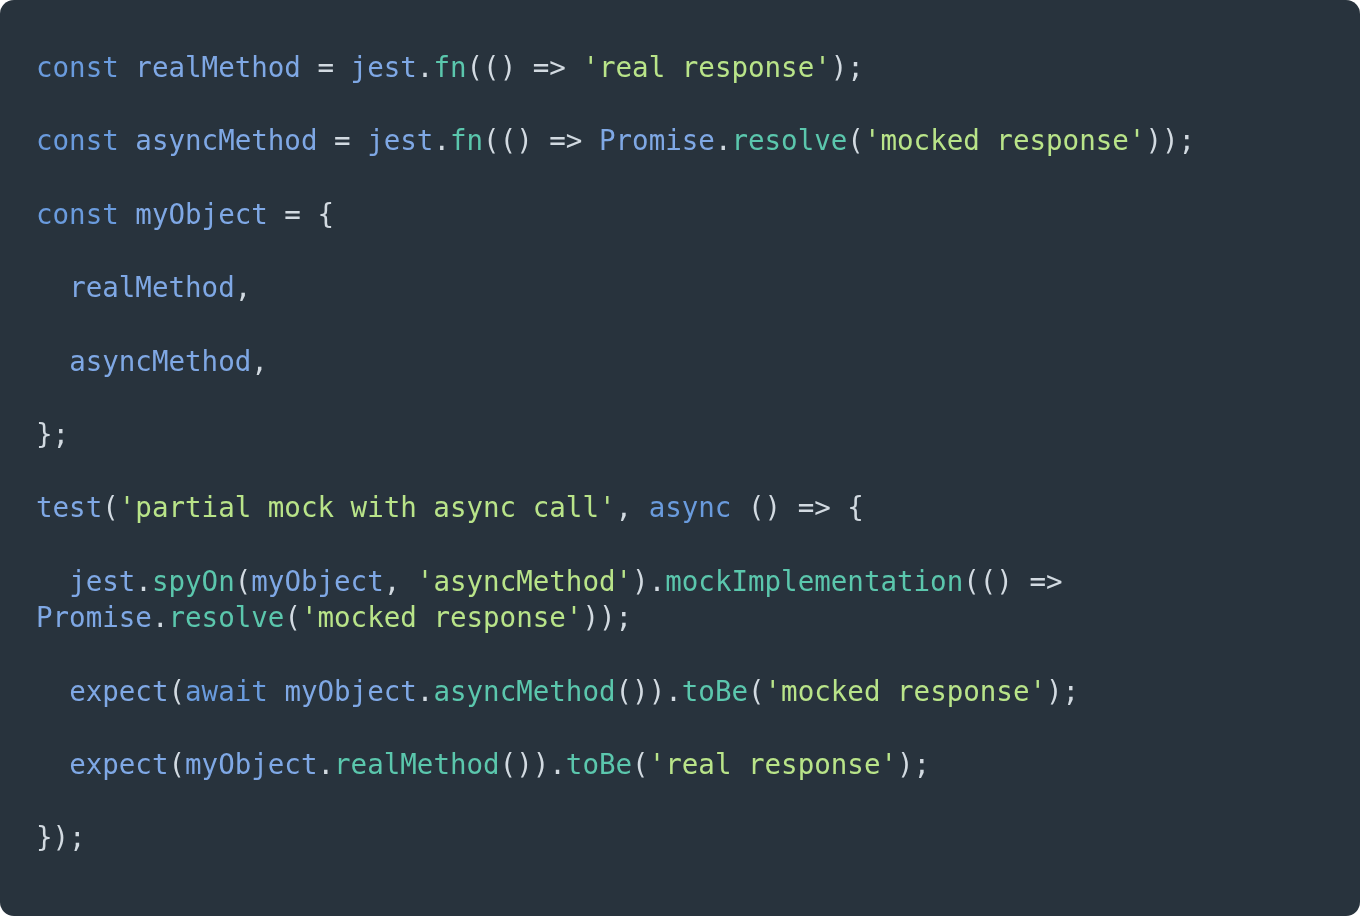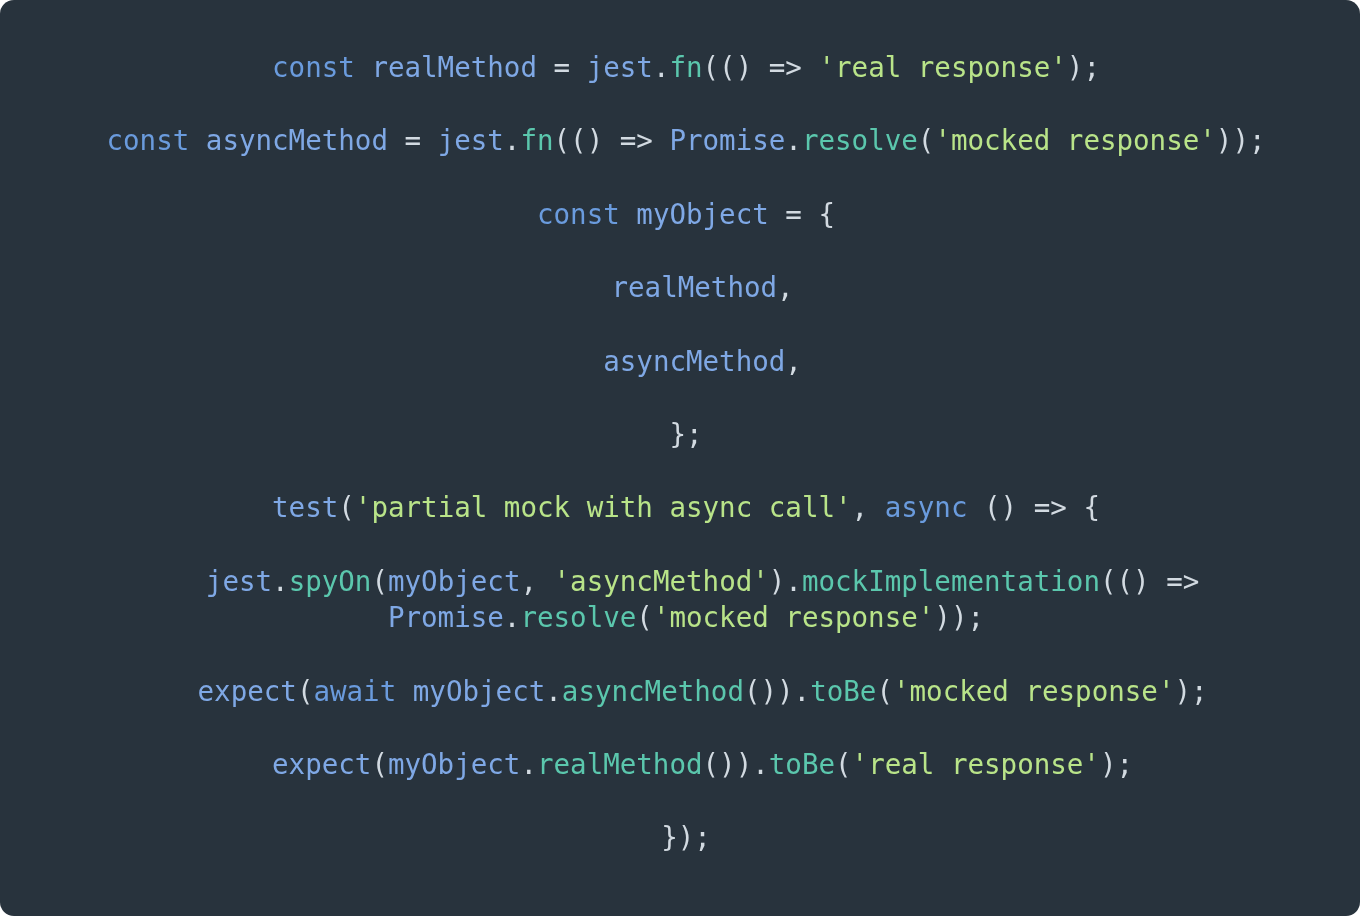--- a/index.html
+++ b/index.html
@@ -19,21 +19,20 @@
     border-radius: 14px;
     padding: 49px 24px 0 36px;
     overflow: hidden;
   }
   .code {
     margin: 0;
     font-family: "DejaVu Sans Mono", "Liberation Mono", monospace;
     font-size: 27.5px;
     line-height: 36.7px;
     color: var(--punct, #d2dae1);
-    text-align: center;
   }
   .code-line {
     white-space: pre;
     height: 36.7px;
   }
   .tok-keyword    { color: var(--keyword, #6a9bdd); }
   .tok-identifier { color: var(--identifier, #7fa8e5); }
   .tok-method     { color: var(--method, #5bc7ad); }
   .tok-string     { color: var(--string, #b9e489); }
   .tok-punct      { color: var(--punct, #d2dae1); }

